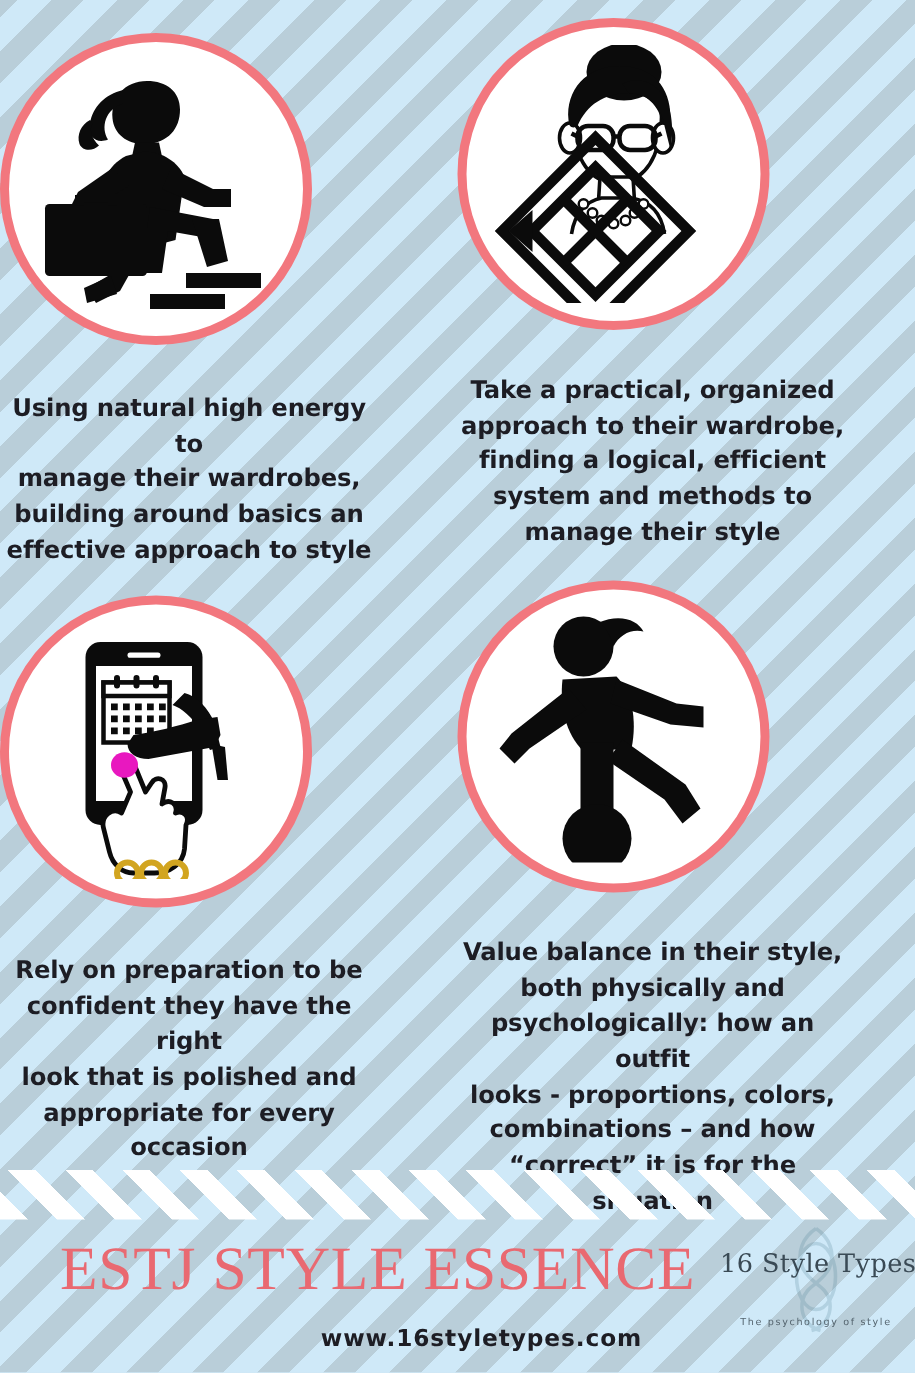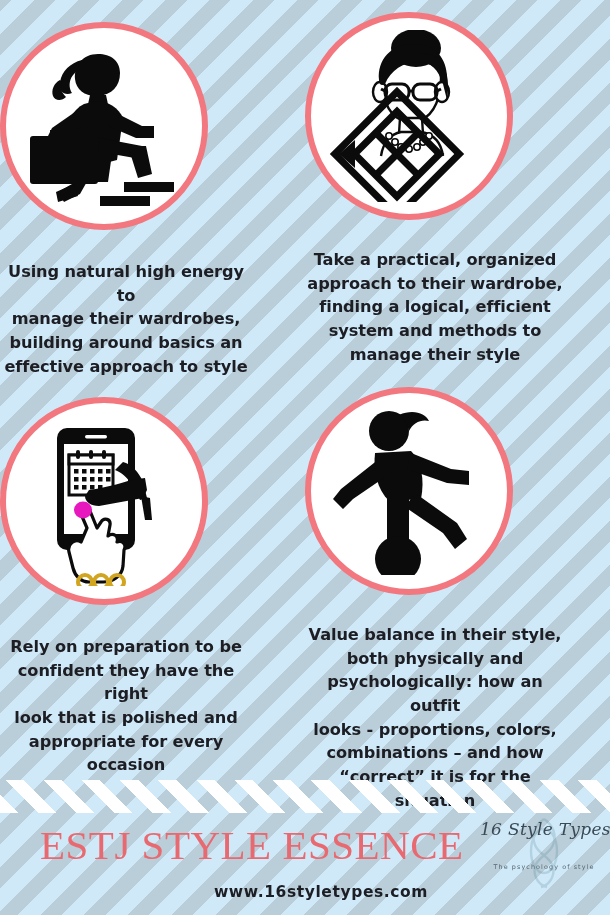--- a/index.html
+++ b/index.html
@@ -141,22 +141,22 @@
     position: absolute;
     left: 50%;
     top: -4px;
     transform: translateX(-50%);
     width: 46px;
     height: 74px;
     opacity: 0.22;
   }
   #logo-name {
     position: relative;
+    margin-top: 14px;
     font-family: "DejaVu Serif", serif;
-    font-style: italic;
     font-size: 17px;
     color: #3a4a55;
     letter-spacing: 0.3px;
     white-space: nowrap;
   }
   #logo-tagline {
     position: relative;
     margin-top: 24px;
     font-family: "DejaVu Sans", "Liberation Sans", sans-serif;
     font-size: 6.4px;

